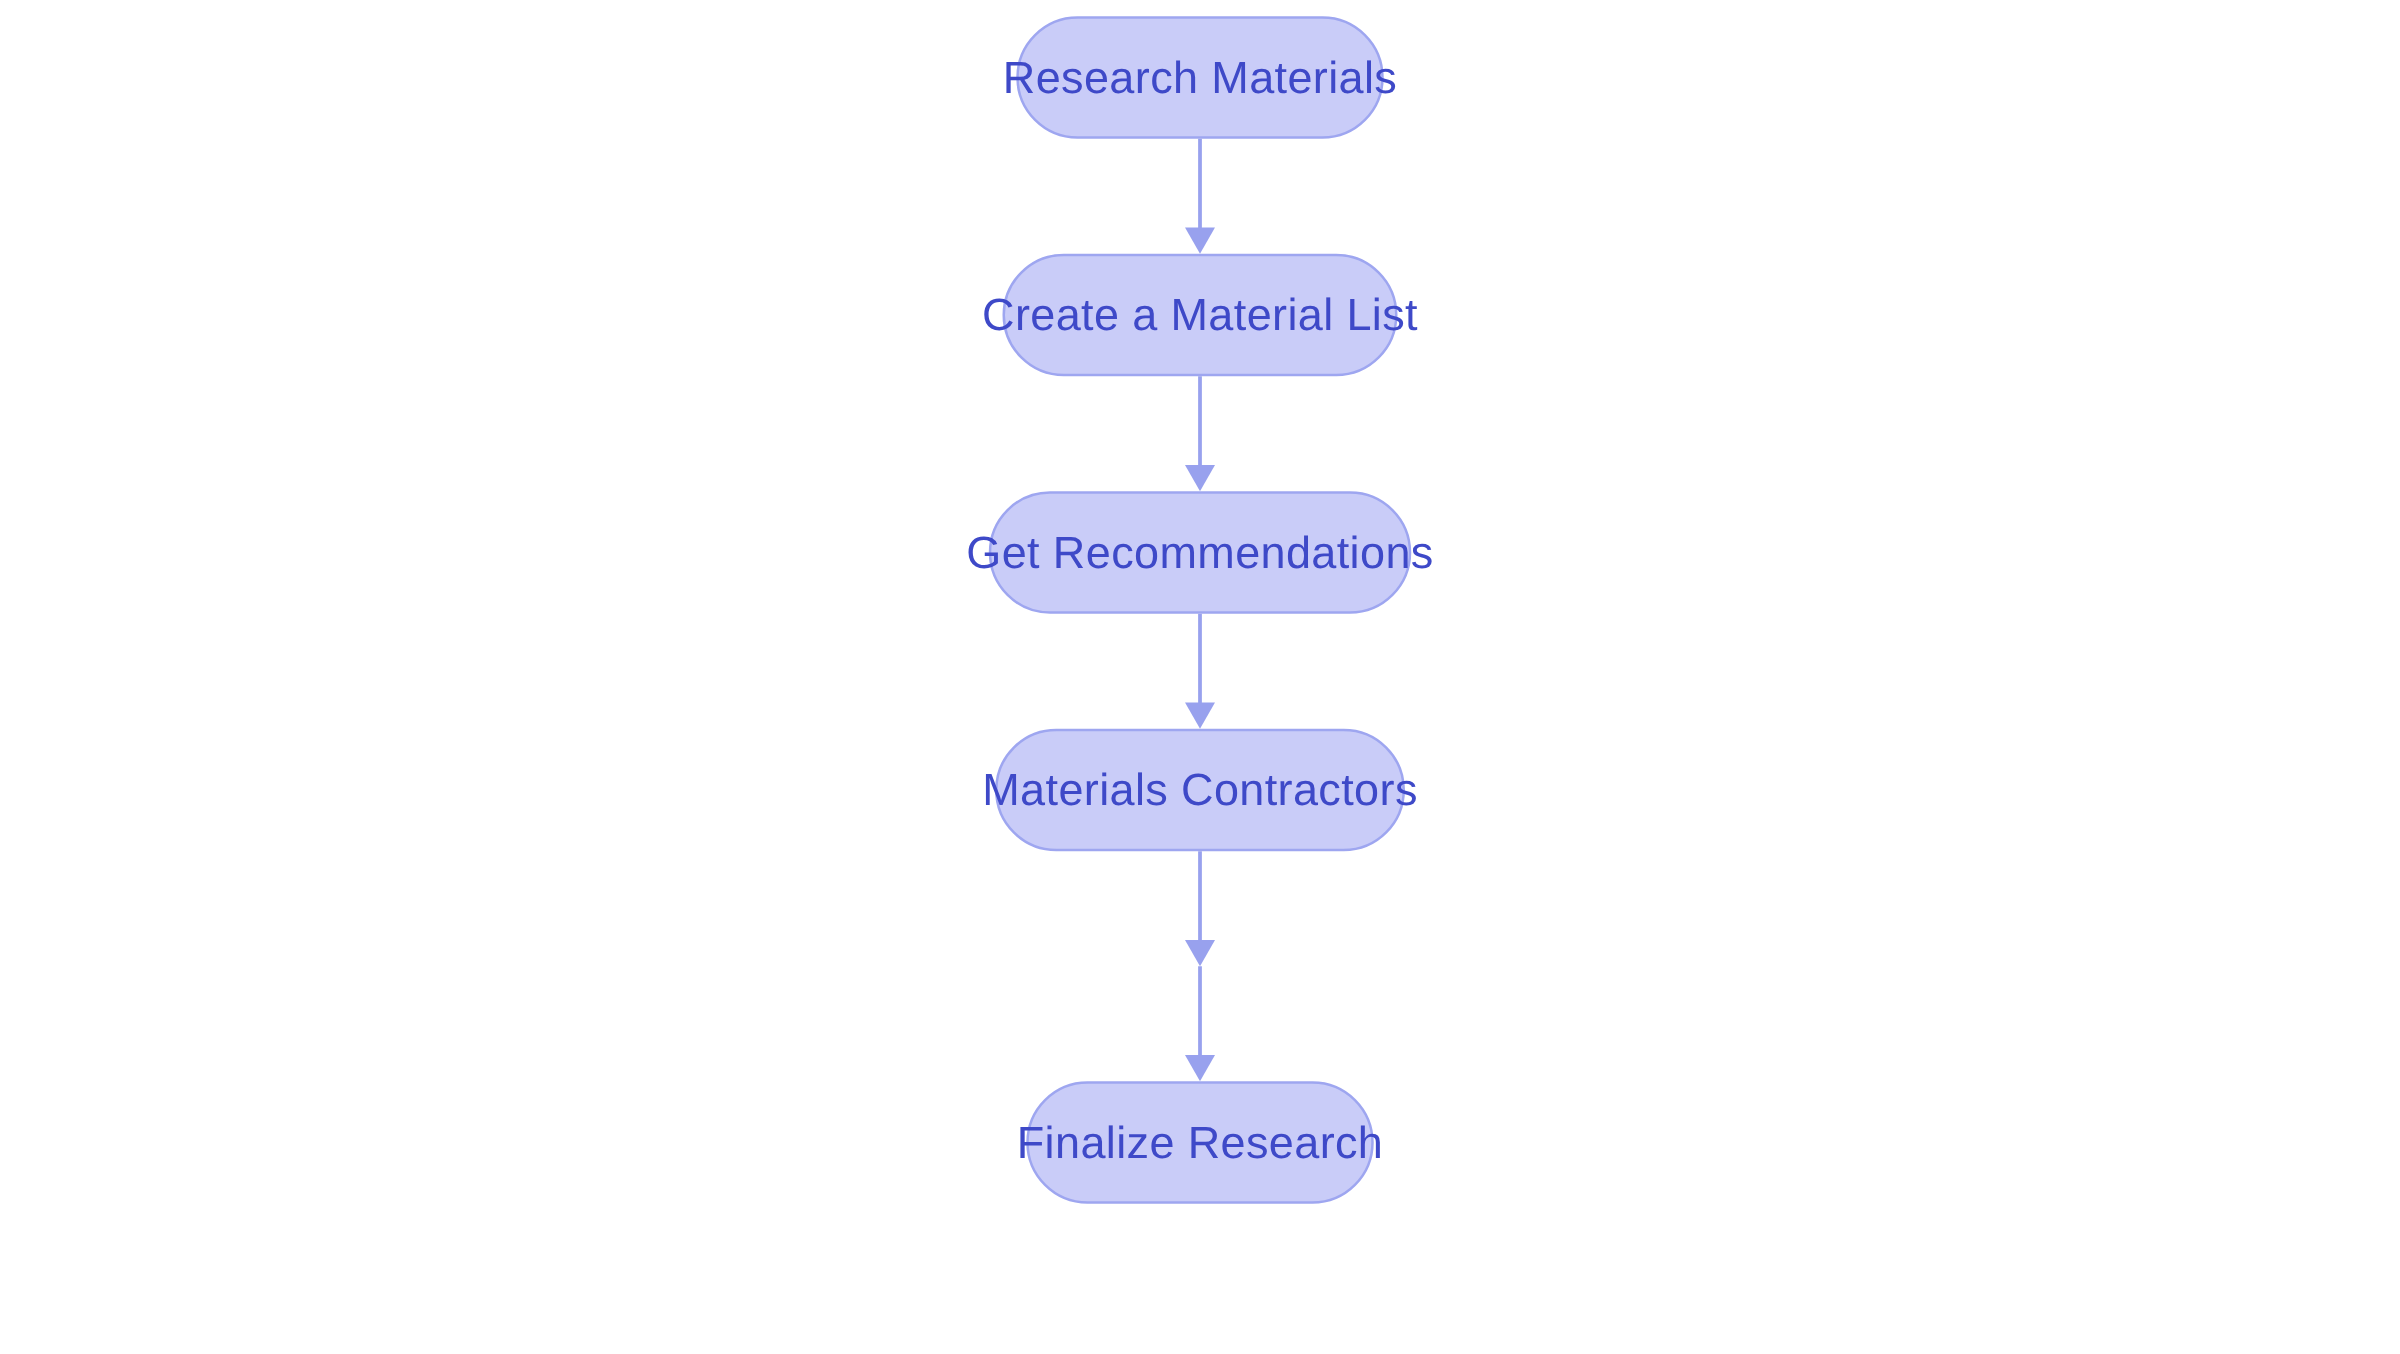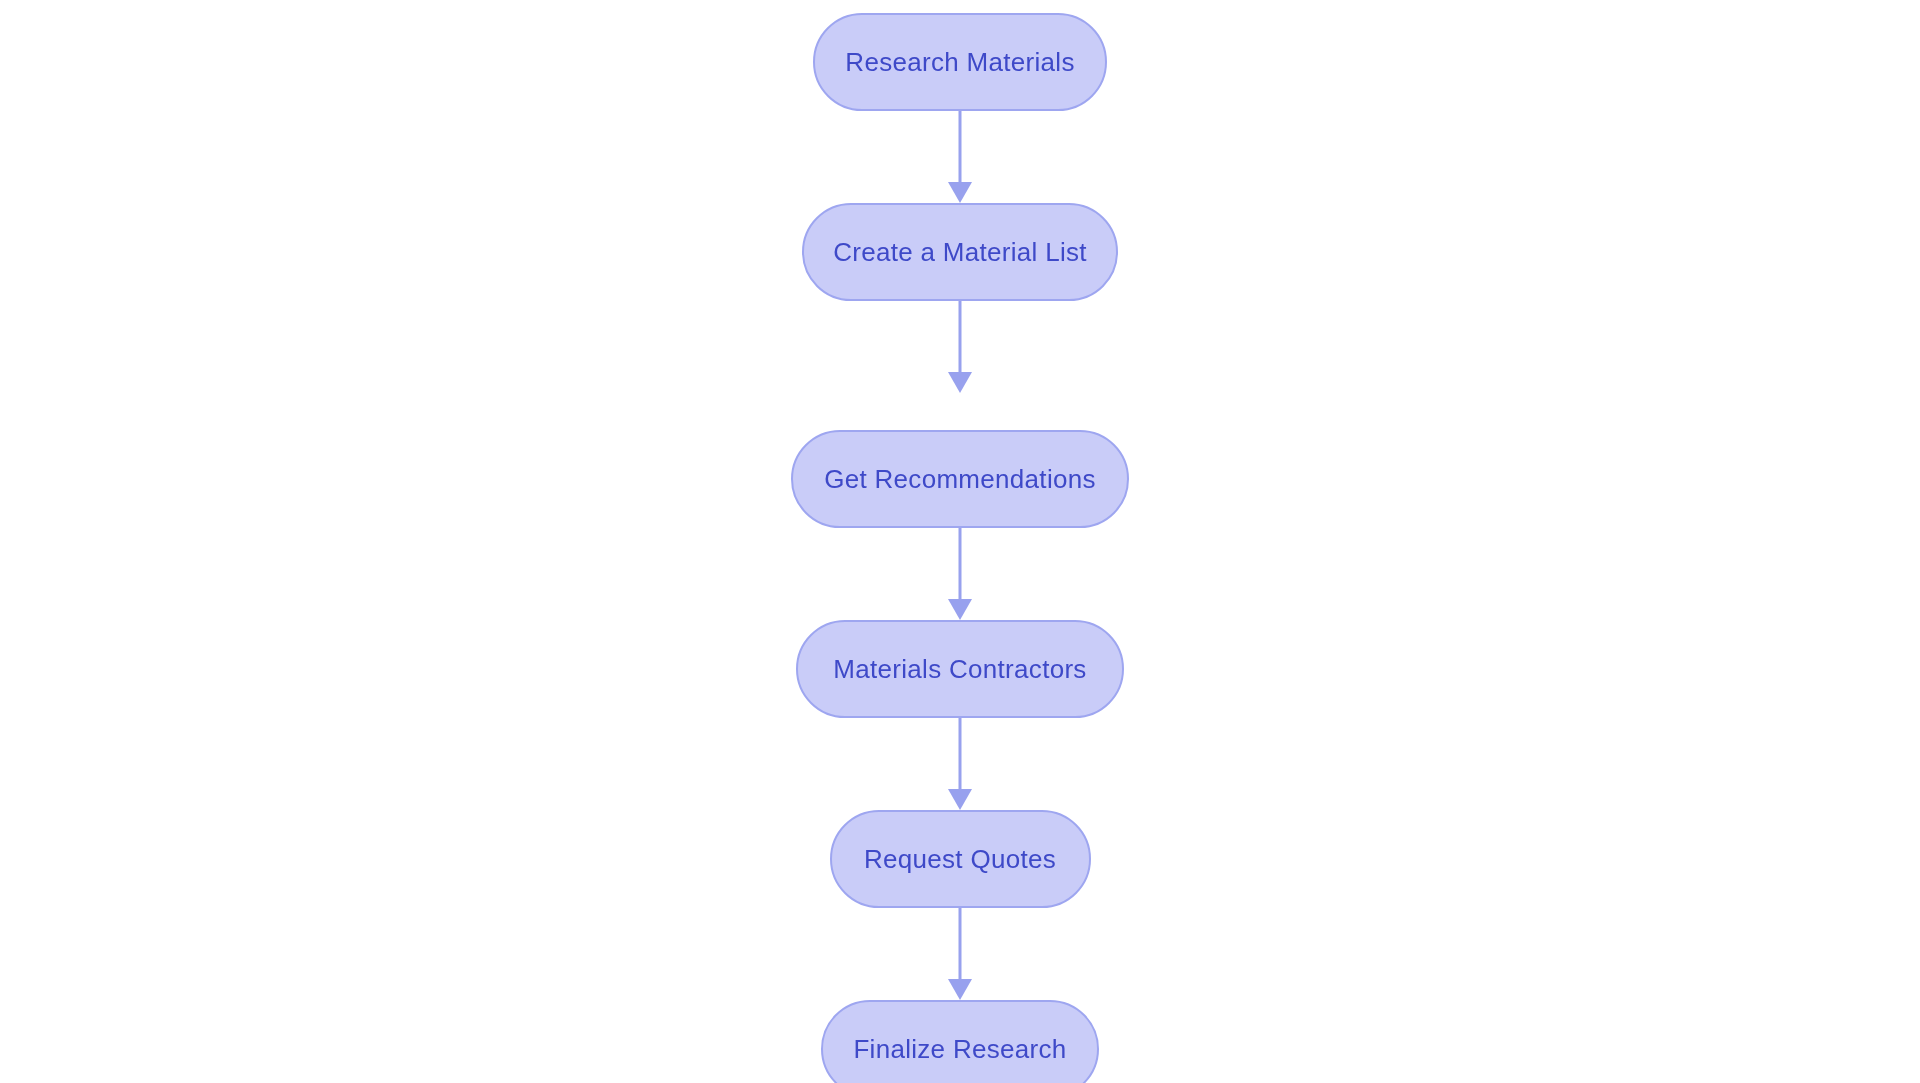--- a/index.html
+++ b/index.html
@@ -31,29 +31,29 @@
     height: 98px;
     border-radius: 49px;
     background: var(--node-fill);
     border: 2px solid var(--node-border);
     display: flex;
     align-items: center;
     justify-content: center;
     flex: 0 0 auto;
   }
   .node .label {
-    font-size: 26px;
+    font-size: 36px;
     font-weight: 500;
     letter-spacing: 0.3px;
     color: var(--node-text);
     white-space: nowrap;
   }
   .w1 { width: 294px; }
   .w2 { width: 316px; }
-  .w3 { width: 338px; margin-top: 37px; }
+  .w3 { width: 338px; }
   .w4 { width: 328px; }
   .w5 { width: 261px; }
   .w6 { width: 278px; }
   .connector {
     position: relative;
     width: 26px;
     height: 92px;
     flex: 0 0 auto;
   }
   .connector .line {
@@ -111,23 +111,20 @@
 
   <div class="node w4">
     <span class="label">Materials Contractors</span>
   </div>
 
   <div class="connector">
     <div class="line"></div>
     <div class="head"></div>
   </div>
 
-  <div class="node w5">
-    <span class="label">Request Quotes</span>
-  </div>
 
   <div class="connector">
     <div class="line"></div>
     <div class="head"></div>
   </div>
 
   <div class="node w6">
     <span class="label">Finalize Research</span>
   </div>
 

